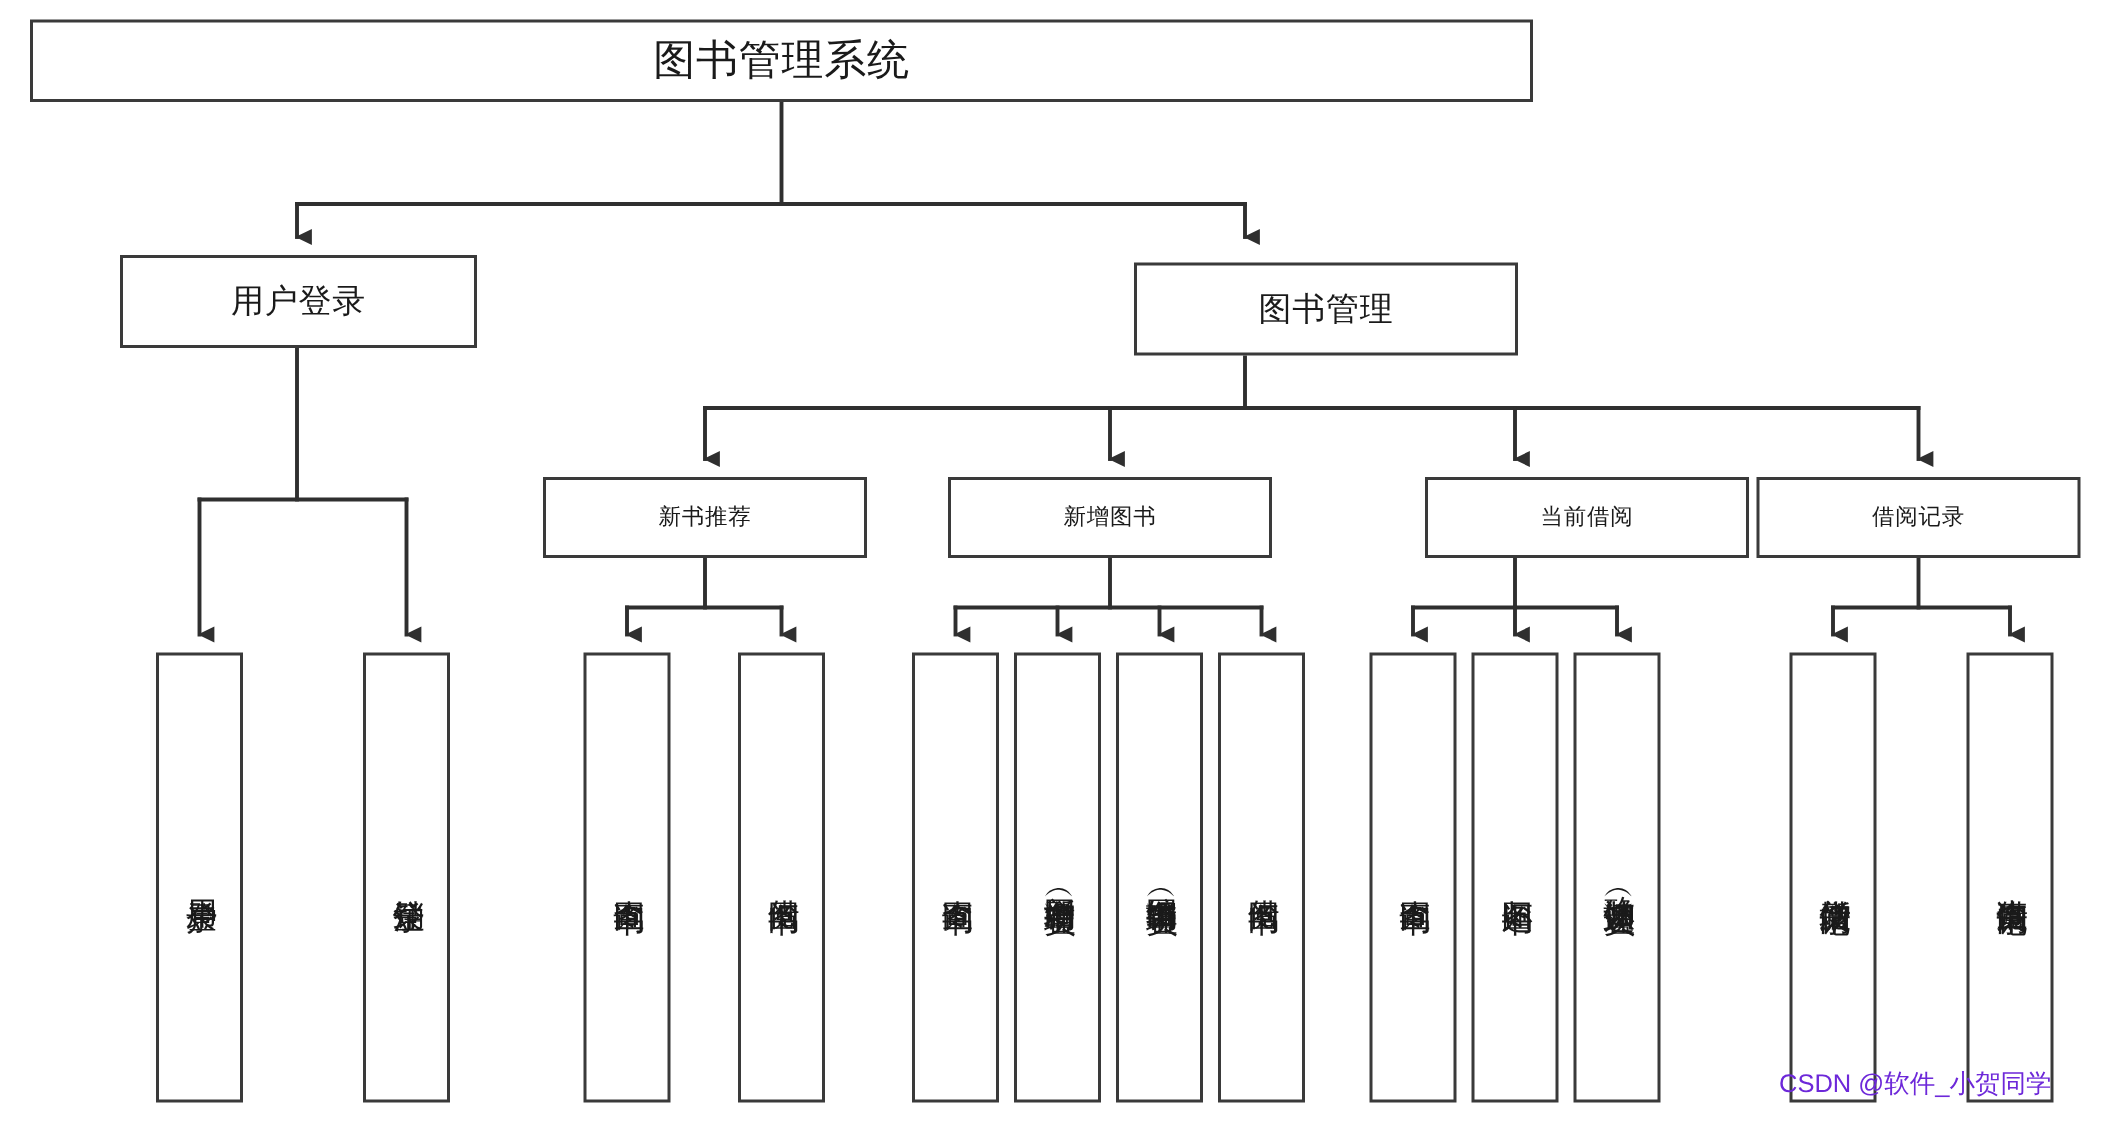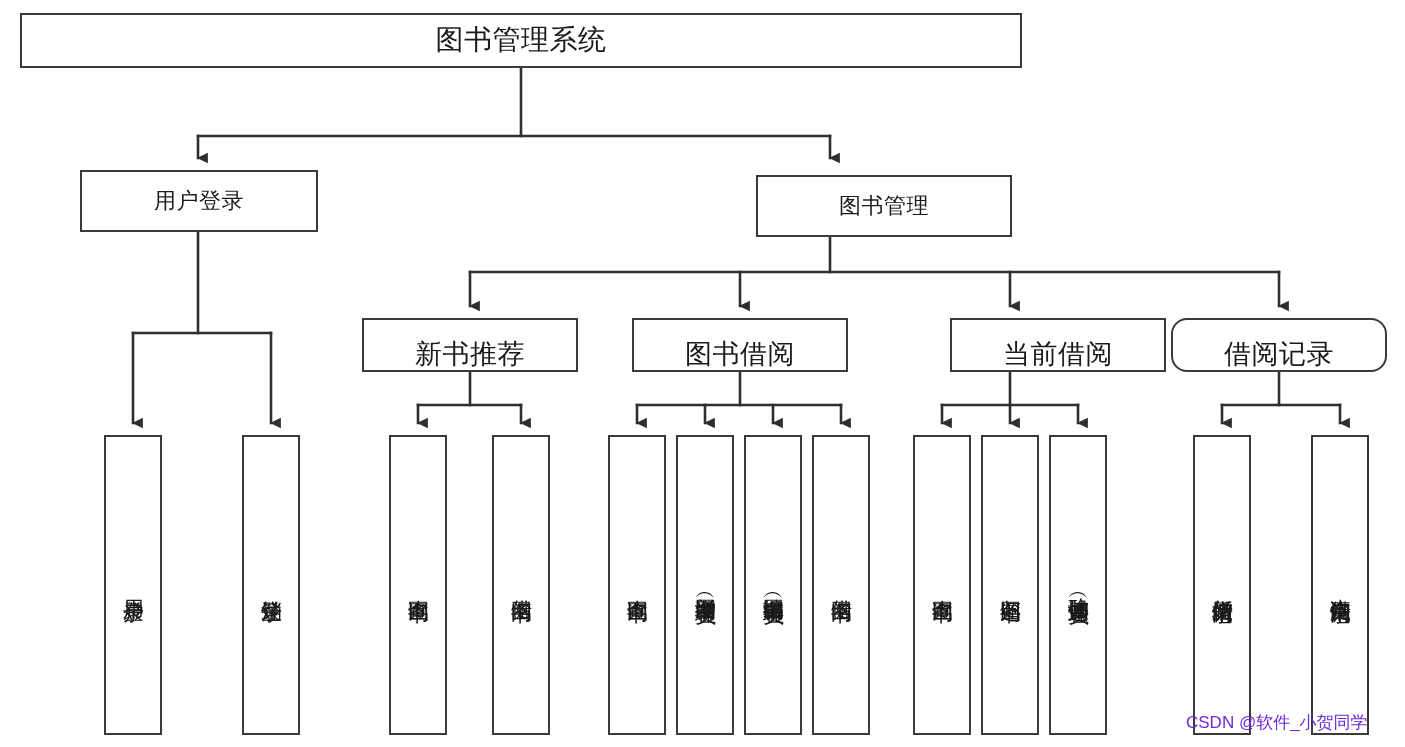--- a/index.html
+++ b/index.html
@@ -36,22 +36,21 @@
     justify-content: center;
     z-index: 2;
   }
   .node.root {
     font-size: 28px;
   }
   .node.lvl2 {
     font-size: 22px;
   }
   .node.lvl3 {
-    font-size: 27px;
-    align-items: flex-end;
+    font-size: 15px;
   }
   .node.leaf {
     font-size: 21px;
     align-items: center;
     justify-content: center;
   }
   .hlabel {
     line-height: 1.1;
     letter-spacing: 0.5px;
     white-space: nowrap;
@@ -141,28 +140,28 @@
 
   <div class="node lvl2" style="left:712px; top:175px; width:256px; height:62px;margin-left:44px;">
     <span class="hlabel">图书管理</span>
   </div>
 
   <div class="node lvl3" style="left:362px; top:318px; width:216px; height:54px;">
     <span class="hlabel">新书推荐</span>
   </div>
 
   <div class="node lvl3" style="left:632px; top:318px; width:216px; height:54px;">
-    <span class="hlabel">图书借阅</span>
+    <span class="hlabel">新增图书</span>
   </div>
 
   <div class="node lvl3" style="left:902px; top:318px; width:216px; height:54px;margin-left:48px;">
     <span class="hlabel">当前借阅</span>
   </div>
 
-  <div class="node lvl3" style="left:1171px; top:318px; width:216px; height:54px;border-radius:16px;">
+  <div class="node lvl3" style="left:1171px; top:318px; width:216px; height:54px;">
     <span class="hlabel">借阅记录</span>
   </div>
 
   <div class="node leaf" style="left:104px; top:435px; width:58px; height:300px;">
     <span class="vlabel">用户登录</span>
   </div>
 
   <div class="node leaf" style="left:242px; top:435px; width:58px; height:300px;">
     <span class="vlabel">注销登录</span>
   </div>

